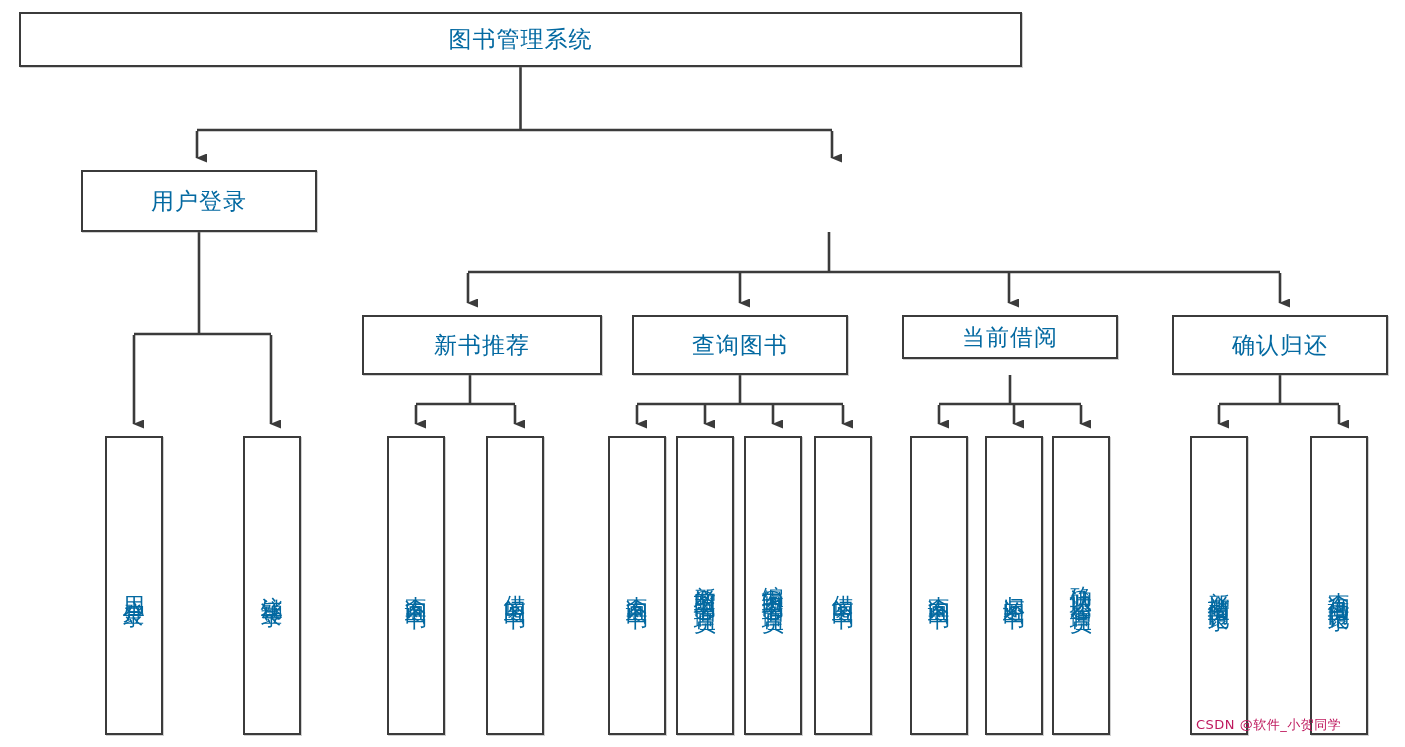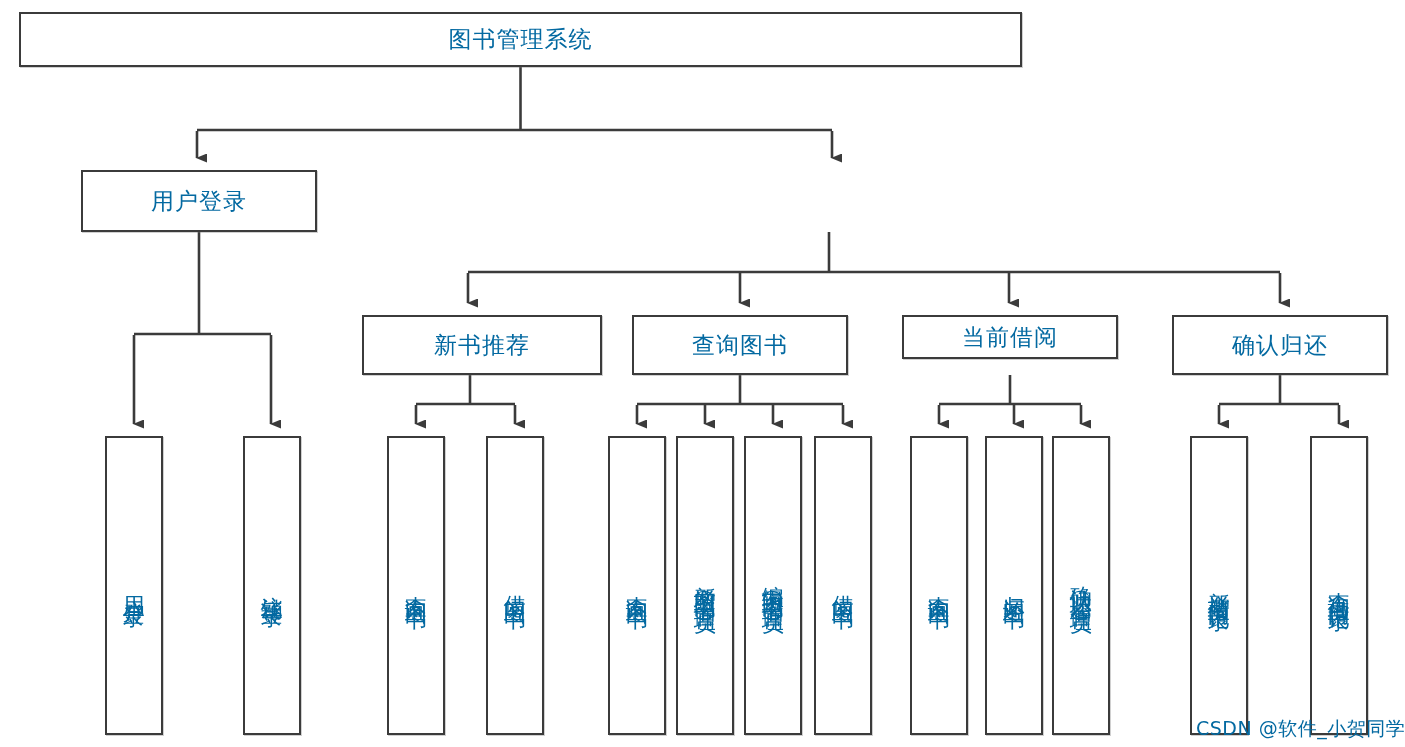--- a/index.html
+++ b/index.html
@@ -46,22 +46,22 @@
   .node-label.vertical {
     writing-mode: vertical-rl;
     text-orientation: upright;
     letter-spacing: 4px;
     font-size: 22px;
     white-space: normal;
     max-height: 100%;
   }
   .watermark {
     position: absolute;
-    color: #0369a1;
-    font-size: 19px;
+    color: #be185d;
+    font-size: 13px;
     letter-spacing: 0.5px;
     white-space: nowrap;
     pointer-events: none;
   }
 </style>
 </head>
 <body>
 
 <div id="diagram-root">
 

